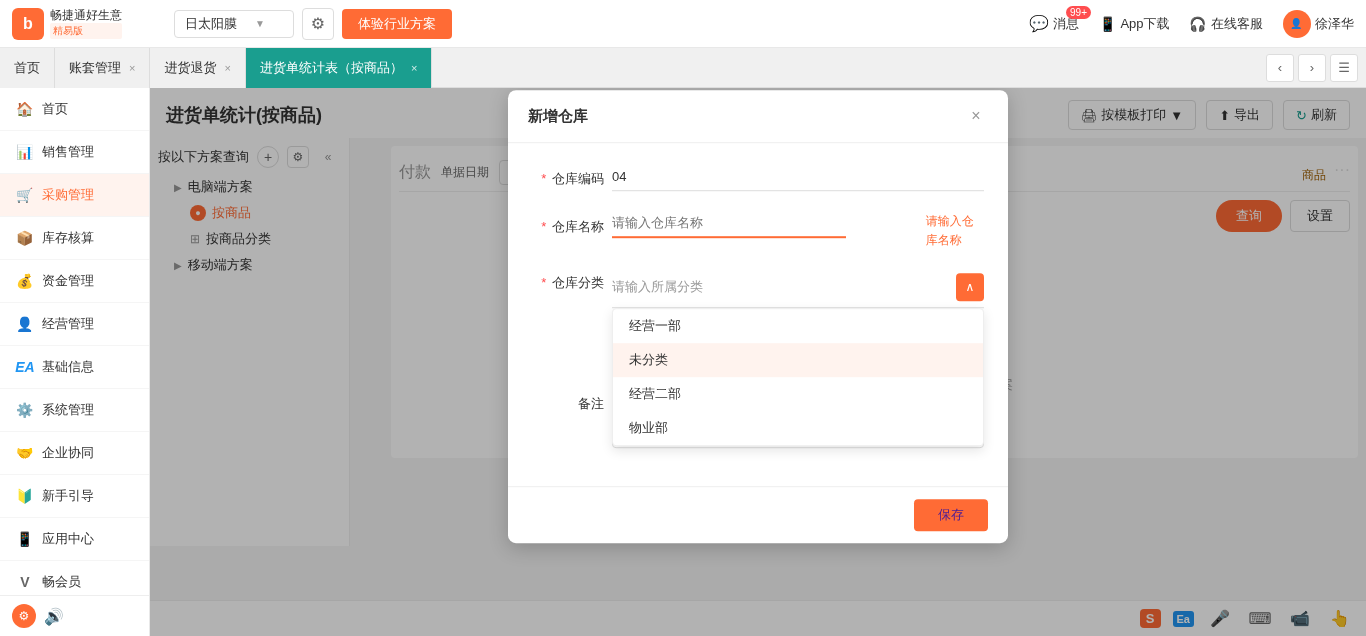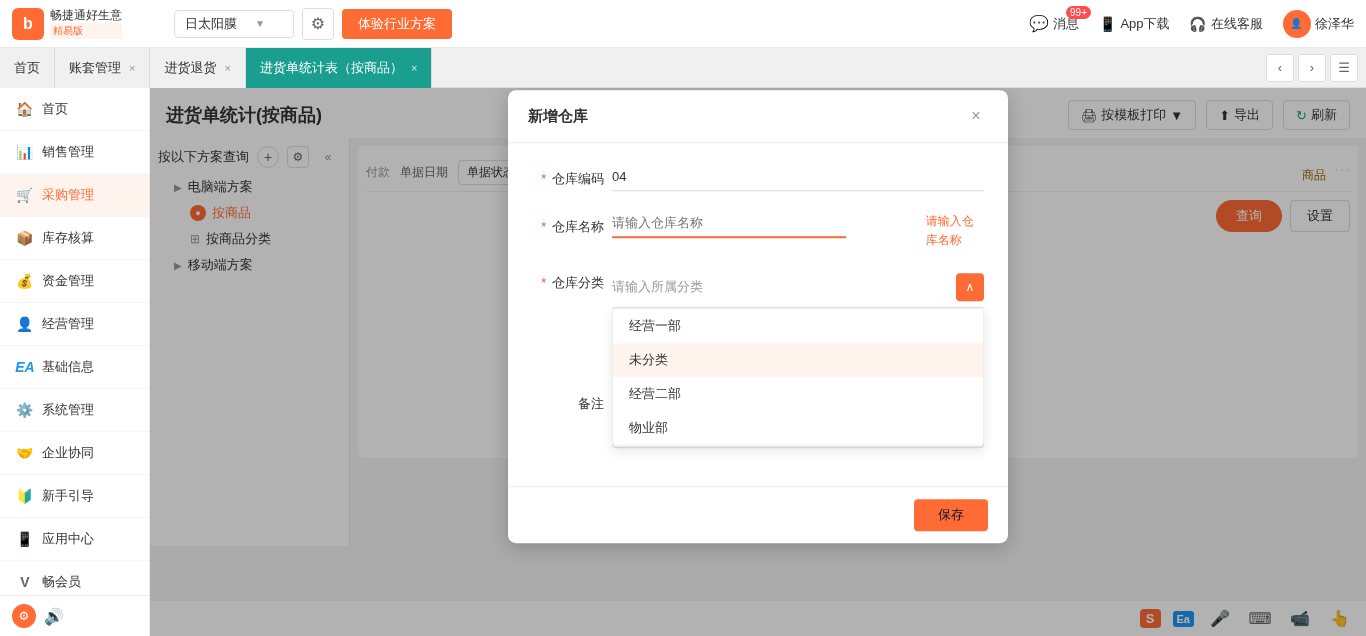--- a/index.html
+++ b/index.html
@@ -453,21 +453,21 @@
       justify-content: flex-end;
       padding: 12px 20px;
       gap: 10px;
       border-top: 1px solid #eee;
     }
     .btn-save {
       padding: 7px 24px;
       border: none;
       border-radius: 4px;
       background: #ff6b35;
-      color: #0f172a;
+      color: #4c1d95;
       font-size: 13px;
       cursor: pointer;
     }
 
     
     .bottom-bar {
       position: absolute;
       bottom: 0;
       right: 0;
       height: 36px;
@@ -644,21 +644,21 @@
           <span>⬆</span>
           <span>导出</span>
         </button>
         <button class="action-btn">
           <span class="refresh-icon">↻</span>
           <span>刷新</span>
         </button>
       </div>
     </div>
 
-    <div style="display:flex; height:calc(100% - 140px);">
+    <div style="display:flex; height:calc(100% - 140px);gap:33px;">
 
       <div style="width:200px; background:white; border-right:1px solid #eee; padding:8px;">
         <div class="filter-header">
           <span>按以下方案查询</span>
           <div class="filter-add-btn">+</div>
           <div class="filter-gear-btn">⚙</div>
           <div class="filter-collapse">«</div>
         </div>
         <div class="tree-item">
           <span class="arrow">▶</span>
@@ -675,21 +675,21 @@
         <div class="tree-item">
           <span class="arrow">▶</span>
           <span>移动端方案</span>
         </div>
       </div>
 
       <div style="flex:1; padding:8px;">
         <div style="background:white; border-radius:4px; padding:8px;">
 
           <div style="display:flex; align-items:center; gap:10px; padding:6px 0; border-bottom:1px solid #eee; flex-wrap:wrap;">
-            <span style="font-size:12px; color:#999;">付款</span>
+            <span style="font-size:16px; color:#999;">付款</span>
             <div style="display:flex; align-items:center; gap:4px;">
               <span style="font-size:12px; color:#666;">单据日期</span>
             </div>
             <div style="display:flex; align-items:center; gap:4px; border:1px solid #ddd; border-radius:4px; padding:3px 8px; font-size:12px; color:#333;">
               <span>单据状态</span>
               <span>▼</span>
             </div>
             <div style="margin-left:auto; display:flex; gap:8px;">
               <span style="font-size:12px; color:#a16207; padding-top:6px;">商品</span>
               <span style="color:#ddd; font-size:16px;">···</span>

